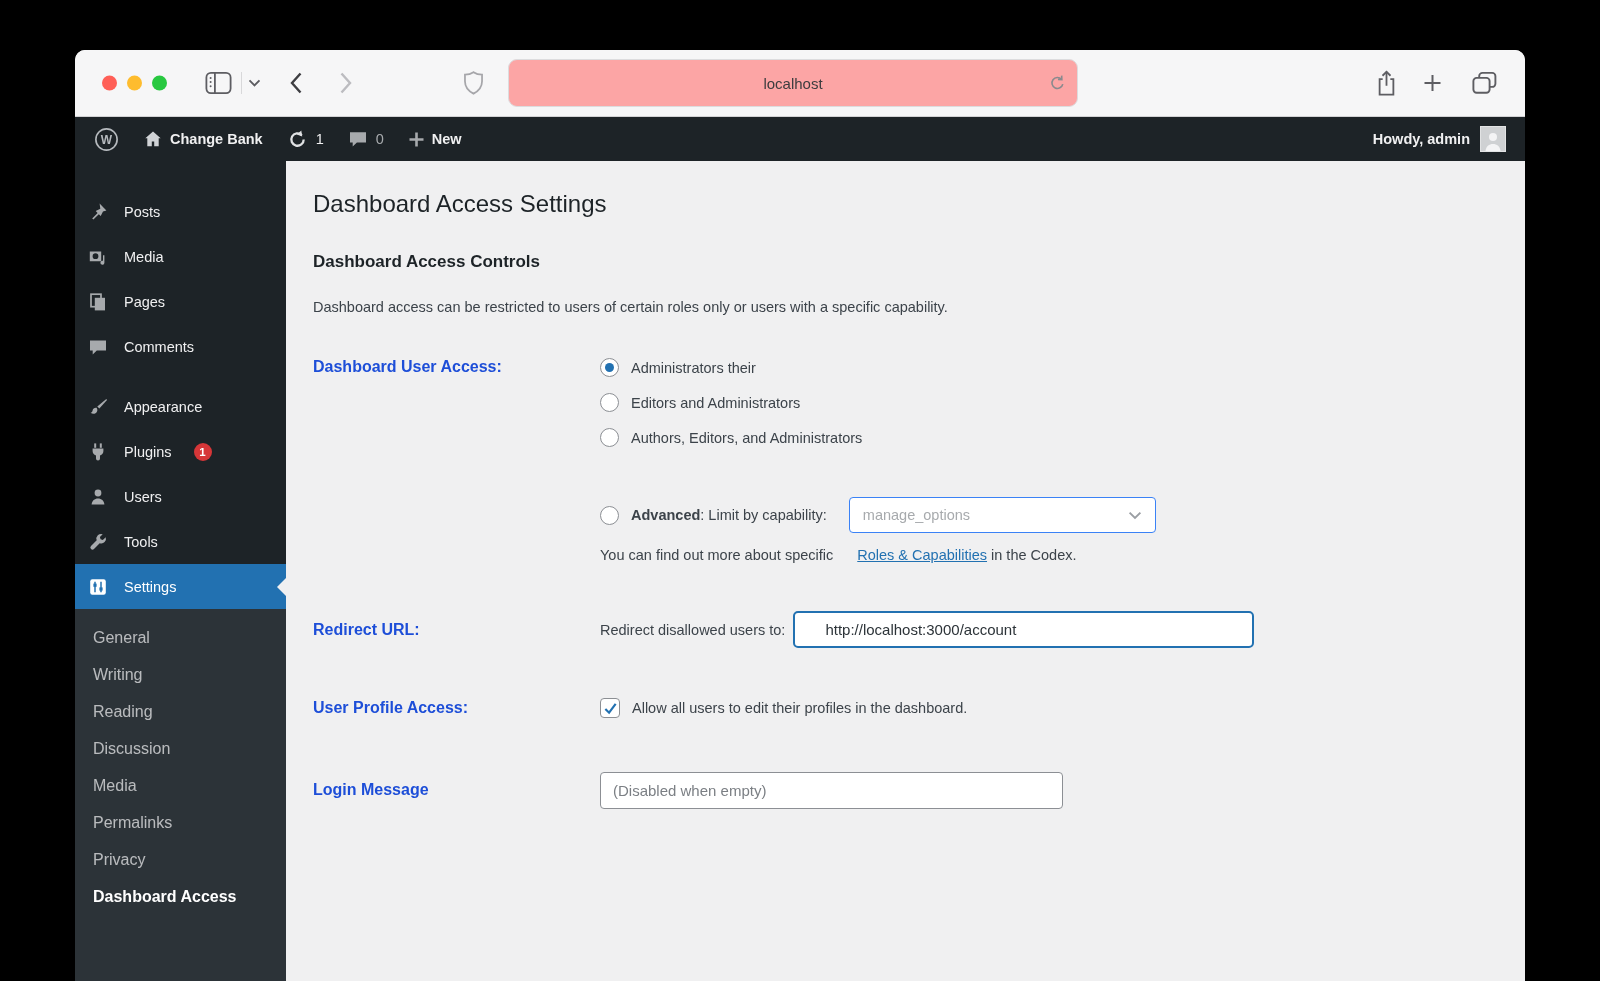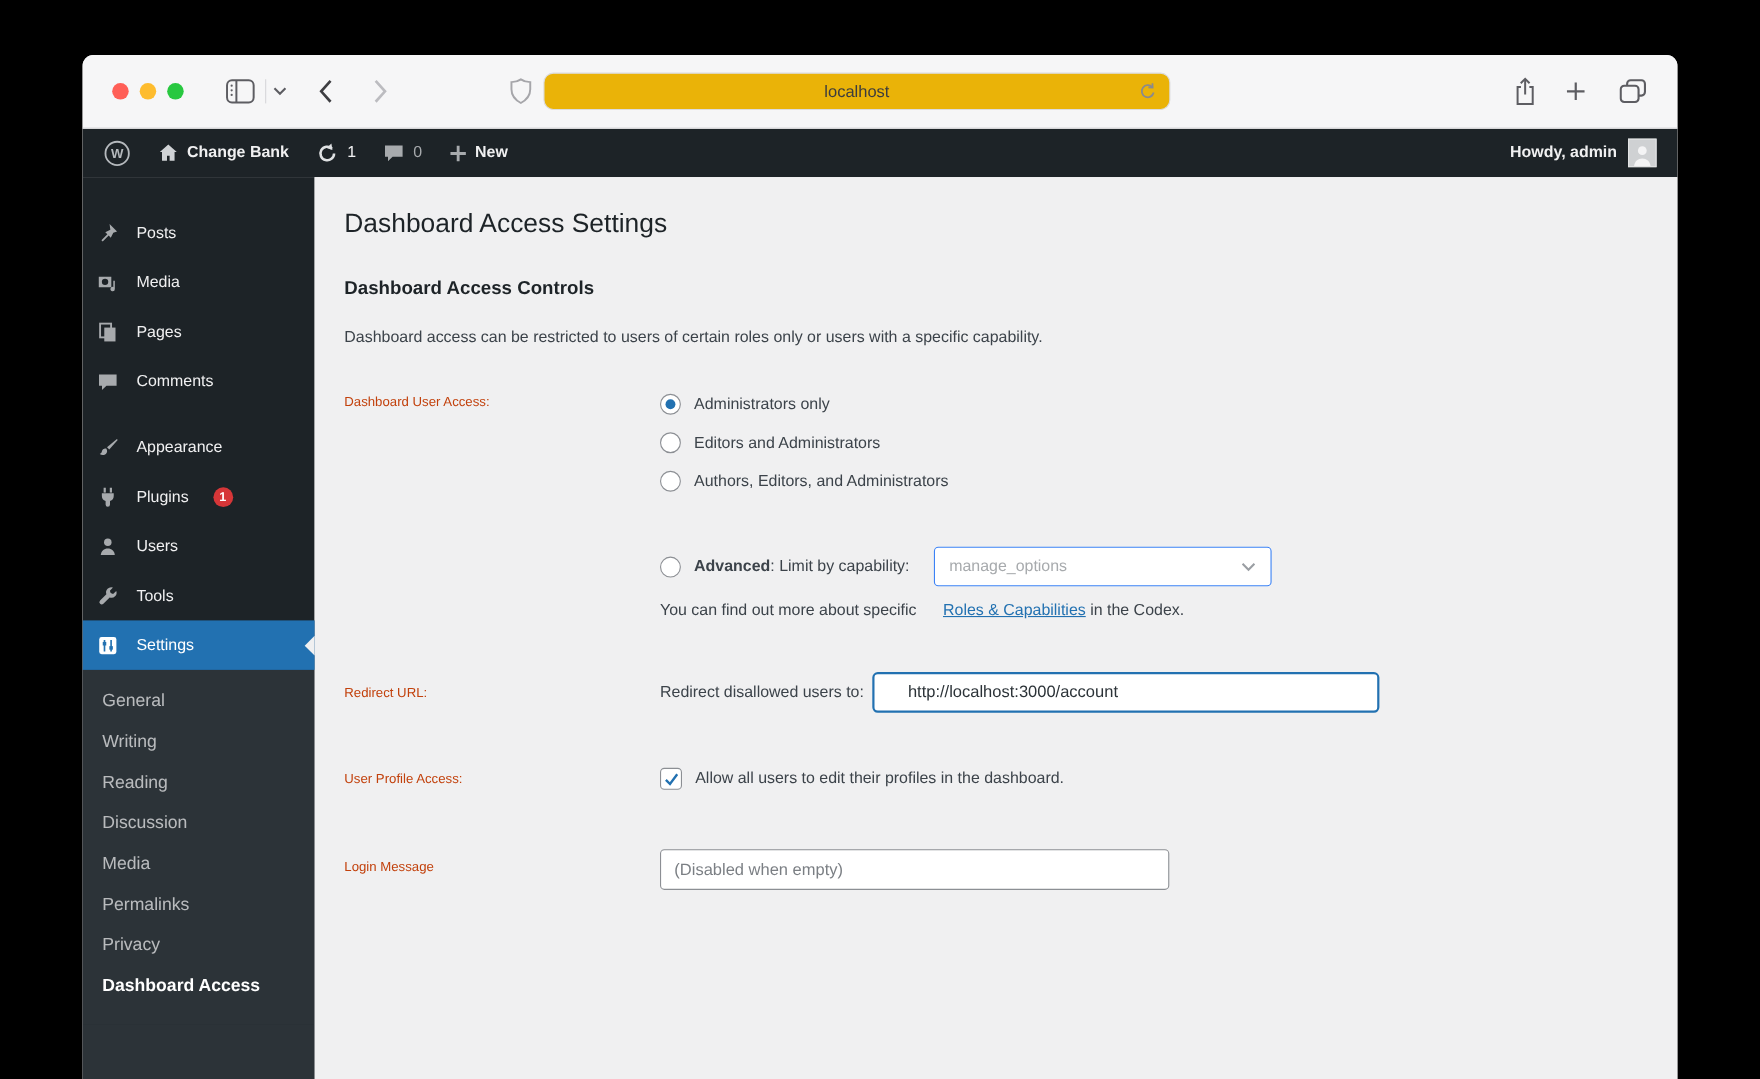--- a/index.html
+++ b/index.html
@@ -22,21 +22,21 @@
   }
   .tb-abs { position:absolute; top:50%; transform:translateY(-50%); display:flex; align-items:center; }
   .traffic { left:27px; gap:10px; }
   .traffic span { width:15px; height:15px; border-radius:50%; display:block; }
   .tl-close { background:#ff5f57; }
   .tl-min   { background:#febc2e; }
   .tl-zoom  { background:#28c840; }
   .tb-icon { color:#5d5d62; display:flex; align-items:center; justify-content:center; }
   .tb-divider { left:166px; width:1px; height:22px; background:#d8d8da; }
   .urlbar {
-    left:419px; width:570px; height:34px; background:#eab308;
+    left:433px; width:570px; height:48px; background:#fca5a5;
     border:1px solid #dcdcde; border-radius:9px;
     justify-content:center; font-size:15px; color:#3c3c3e; position:absolute;
   }
   .url-refresh { position:absolute; right:11px; top:50%; transform:translateY(-50%); color:#8a8a8e; display:flex; }
   
   .adminbar {
     flex:0 0 44px; height:44px; background:#1d2327; color:#f0f0f1;
     display:flex; align-items:center; font-size:14.5px; padding:0 10px;
   }
   .ab-item { display:flex; align-items:center; height:44px; padding:0 9px; cursor:default; }
@@ -79,21 +79,21 @@
   }
   .submenu-item.current { color:#ffffff; font-weight:700; }
   .sidebar-fill { flex:1; background:#2c3338; }
   
   .content { flex:1; background:#f0f0f1; padding:28px 40px 0 27px; color:#3c434a; overflow:hidden; }
   .page-title { font-size:24px; font-weight:400; color:#1d2327; margin:0; line-height:1.25; }
   .section-heading { font-size:17px; font-weight:700; color:#1d2327; margin:33px 0 0; }
   .desc { font-size:14.5px; margin:27px 0 0; }
   .form { margin-top:35px; }
   .frow { display:flex; }
-  .flabel { flex:0 0 287px; width:287px; font-size:12px; font-weight:400; color:#c2410c; }
+  .flabel { flex:0 0 287px; width:287px; font-size:16px; font-weight:700; color:#1d4ed8; }
   .fcontrol { flex:1; font-size:14.5px; }
   .radio-item { display:flex; align-items:center; height:35px; gap:12px; }
   .radio {
     width:19px; height:19px; border-radius:50%; background:#fff;
     border:1px solid #8c8f94; display:flex; align-items:center; justify-content:center; flex:0 0 19px;
   }
   .radio.selected::after { content:""; width:9px; height:9px; border-radius:50%; background:#2271b1; }
   .row-advanced { margin-top:42px; align-items:center; }
   .adv-inline { display:flex; align-items:center; gap:12px; }
   .select {
@@ -392,21 +392,21 @@
       <h2 class="section-heading">Dashboard Access Controls</h2>
       <p class="desc">Dashboard access can be restricted to users of certain roles only or users with a specific capability.</p>
 
       <div class="form">
 
         <div class="frow row-access">
           <div class="flabel">Dashboard User Access:</div>
           <div class="fcontrol">
             <div class="radio-item">
               <span class="radio selected"></span>
-              <span>Administrators only</span>
+              <span>Administrators their</span>
             </div>
             <div class="radio-item">
               <span class="radio"></span>
               <span>Editors and Administrators</span>
             </div>
             <div class="radio-item">
               <span class="radio"></span>
               <span>Authors, Editors, and Administrators</span>
             </div>
           </div>

